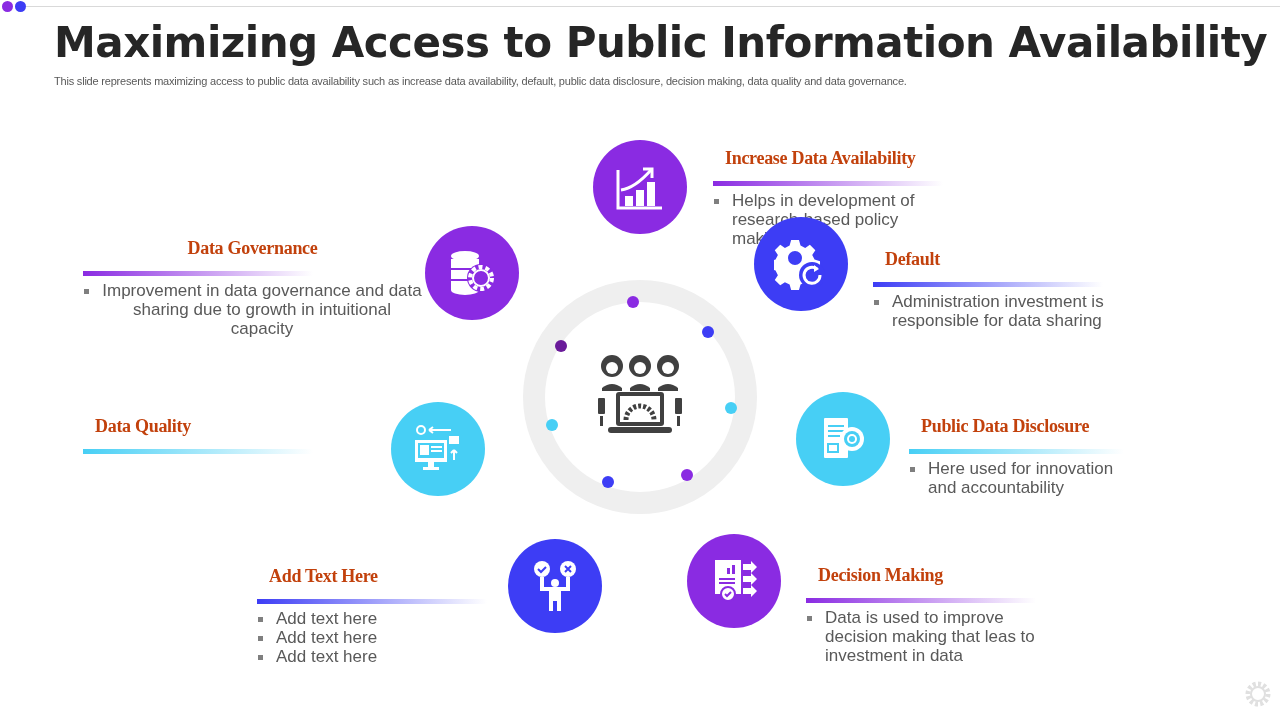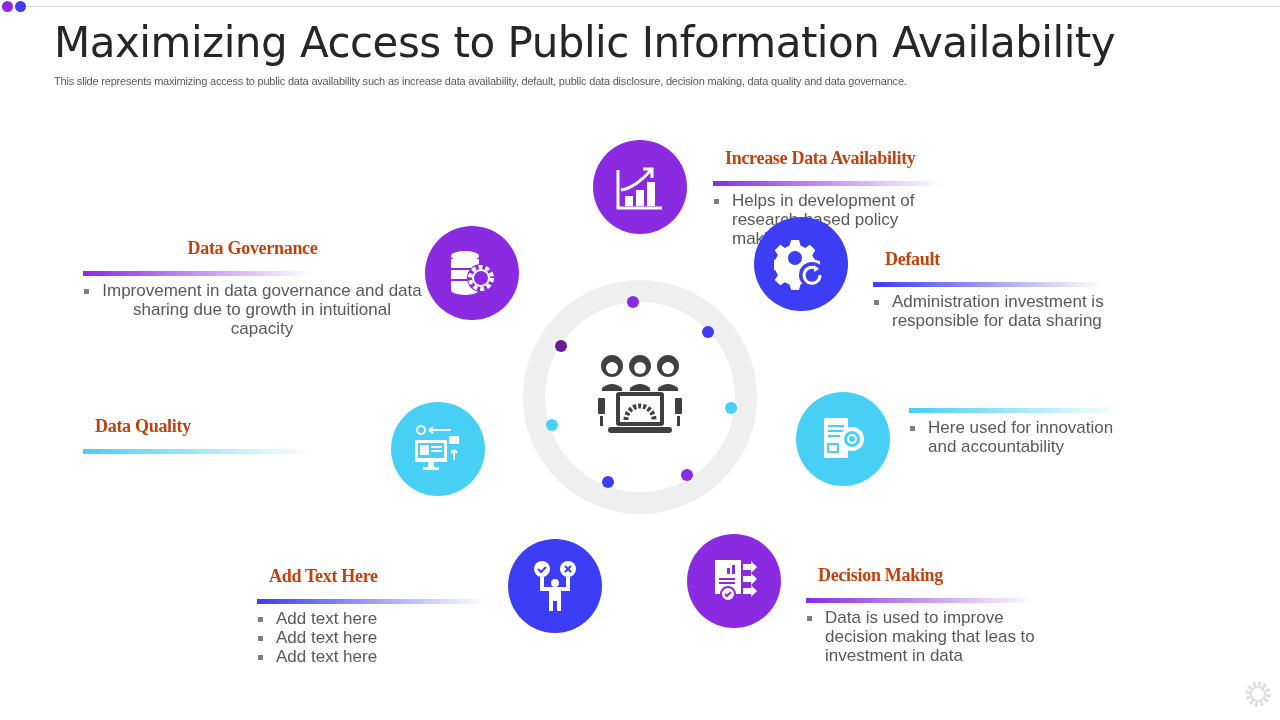--- a/index.html
+++ b/index.html
@@ -1,19 +1,19 @@
 <!DOCTYPE html>
 <html><head>
 <meta charset="utf-8">
 <style>
   html,body{margin:0;padding:0;}
   body{width:1280px;height:720px;position:relative;background:#ffffff;overflow:hidden;font-family:"Liberation Sans",sans-serif;color:#404040;}
   .topline{position:absolute;left:26px;right:0;top:6px;height:1px;background:#d9d9d9;}
   .dot{position:absolute;top:1px;width:11px;height:11px;border-radius:50%;}
-  .title{position:absolute;left:54px;top:18px;font-family:"DejaVu Sans",sans-serif;font-weight:normal;font-size:42px;letter-spacing:-0.5px;color:#262626;margin:0;white-space:nowrap;}
+  .title{position:absolute;left:54px;top:18px;font-family:"DejaVu Sans",sans-serif;font-weight:bold;font-size:42px;letter-spacing:-0.5px;color:#262626;margin:0;white-space:nowrap;}
   .subtitle{position:absolute;left:54px;top:75px;font-size:11px;color:#595959;white-space:nowrap;letter-spacing:-0.2px;}
   .ring{position:absolute;left:523px;top:280px;width:234px;height:234px;border-radius:50%;box-sizing:border-box;border:22px solid #efefef;}
   .ring-dot{position:absolute;width:12px;height:12px;border-radius:50%;transform:translate(-50%,-50%);}
   .center-icon{position:absolute;left:594px;top:350px;width:92px;height:92px;}
   .circle{position:absolute;width:94px;height:94px;border-radius:50%;transform:translate(-50%,-50%);display:flex;align-items:center;justify-content:center;}
   .circle svg{width:54px;height:54px;}
   .block{position:absolute;}
   .block h3{margin:12px;font-family:Liberation Serif, serif;font-weight:bold;font-size:18px;color:#c2410c;white-space:nowrap;letter-spacing:-0.3px;}
   .underline{height:5px;margin-top:4px;margin-bottom:5px;}
   .block ul{margin:0;padding:0;list-style:none;}
@@ -114,20 +114,21 @@
         <line x1="12" y1="24" x2="24" y2="24"></line>
         <rect x="12" y="32" width="10" height="8" fill="none"></rect>
       </g>
     <circle cx="36" cy="27" r="12" fill="#fff"></circle>
       <circle cx="36" cy="27" r="8" fill="#47cff5"></circle>
       <circle cx="36" cy="27" r="5" fill="#fff"></circle>
       <circle cx="36" cy="27" r="3" fill="#47cff5"></circle>
   </svg>
 </div>
 <div class="block" style="left:909px;top:404px;">
+  <h3>Public Data Disclosure</h3>
   <div class="underline" style="width:215px;background:linear-gradient(90deg,#47cff5,rgba(71,207,245,0));"></div>
   <ul>
       <li style="width:210px;">Here used for innovation and accountability</li>
     </ul>
 </div>
 
 <div class="circle" style="left:734px;top:581px;background:#8a2be2;">
   <svg viewBox="0 0 54 54">
     <rect x="8" y="6" width="26" height="34" fill="#fff"></rect>
     <g fill="#8a2be2">

